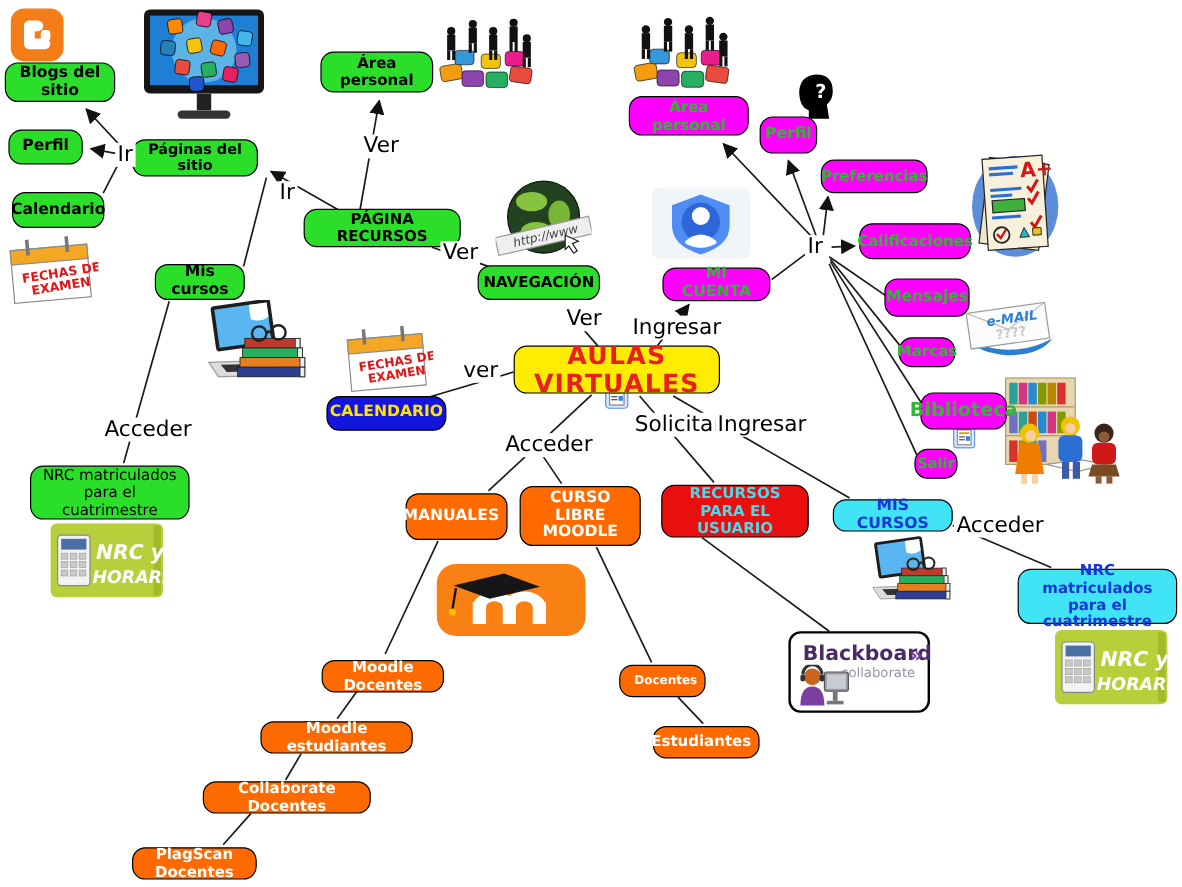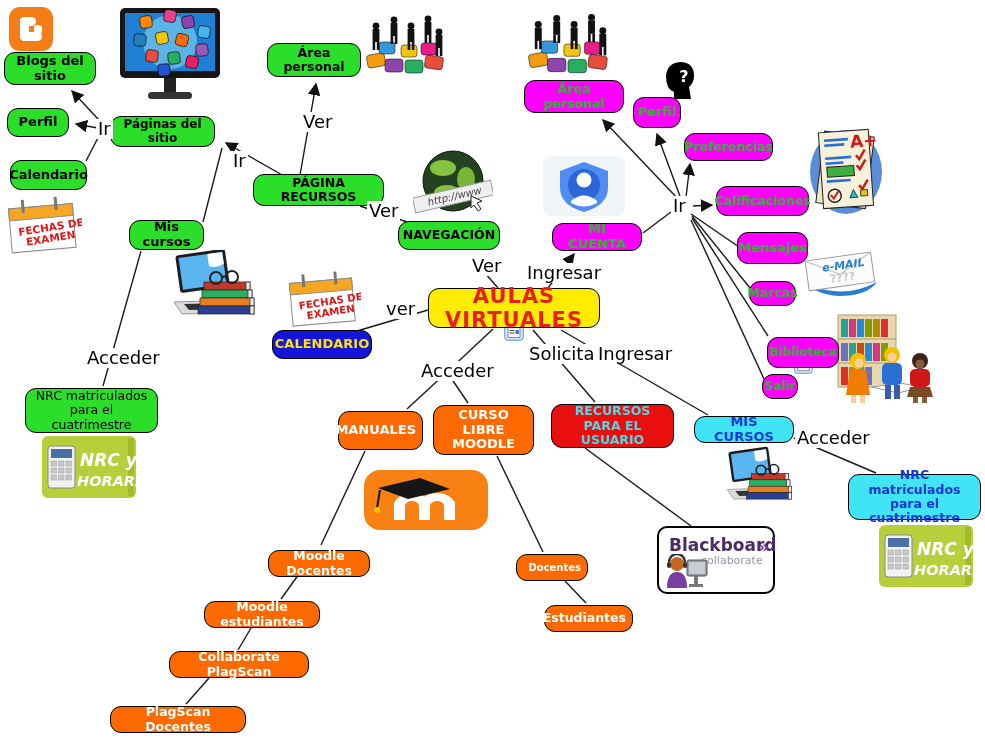--- a/index.html
+++ b/index.html
@@ -535,21 +535,21 @@
     </div>
   <div class="node n-magenta" style="left:716px;top:186px;width:93px;height:30px;font-size:12.5px;">
       <span>Calificaciones</span>
     </div>
   <div class="node n-magenta" style="left:737px;top:232px;width:71px;height:32px;">
       <span>Mensajes</span>
     </div>
   <div class="node n-magenta" style="left:749px;top:281px;width:47px;height:25px;font-size:12.5px;">
       <span>Marcas</span>
     </div>
-  <div class="node n-magenta" style="left:767px;top:327px;width:72px;height:31px;font-size:12px;margin-top:10px;">
+  <div class="node n-magenta" style="left:767px;top:327px;width:72px;height:31px;font-size:16px;">
       <span>Biblioteca</span>
     </div>
   <div class="node n-magenta" style="left:762px;top:374px;width:36px;height:25px;font-size:12px;padding:2px;">
       <span>Salir</span>
     </div>
 
   <div class="node n-blue" style="left:272px;top:330px;width:100px;height:29px;">
       <span>CALENDARIO</span>
     </div>
   <div class="node n-green" style="left:25px;top:388px;width:133px;height:45px;font-size:12.5px;font-weight:normal;">
@@ -568,27 +568,27 @@
   <div class="node n-cyan" style="left:694px;top:416px;width:100px;height:27px;">
       <span>MIS CURSOS</span>
     </div>
   <div class="node n-cyan" style="left:848px;top:474px;width:133px;height:46px;font-size:12.5px;">
       <span>NRC matriculados para el cuatrimestre</span>
     </div>
 
   <div class="node n-orange" style="left:268px;top:550px;width:102px;height:27px;font-size:12.5px;">
       <span>Moodle Docentes</span>
     </div>
-  <div class="node n-orange" style="left:204px;top:601px;width:116px;height:27px;font-size:12.5px;">
+  <div class="node n-orange" style="left:217px;top:601px;width:127px;height:27px;font-size:12.5px;">
       <span>Moodle estudiantes</span>
     </div>
   <div class="node n-orange" style="left:169px;top:651px;width:140px;height:27px;font-size:12.5px;">
-      <span>Collaborate PlagScan</span>
-    </div>
-  <div class="node n-orange" style="left:110px;top:706px;width:136px;height:27px;font-size:12.5px;">
+      <span>Collaborate Docentes</span>
+    </div>
+  <div class="node n-orange" style="left:110px;top:706px;width:104px;height:27px;font-size:12.5px;">
       <span>PlagScan Docentes</span>
     </div>
   <div class="node n-orange" style="left:516px;top:554px;width:72px;height:27px;font-size:10px;">
       <span>Docentes</span>
     </div>
   <div class="node n-orange" style="left:544px;top:605px;width:89px;height:27px;font-size:12.5px;">
       <span>Estudiantes</span>
     </div>
 
   <span class="elabel" style="left:96px;top:119px;">Ir</span>

